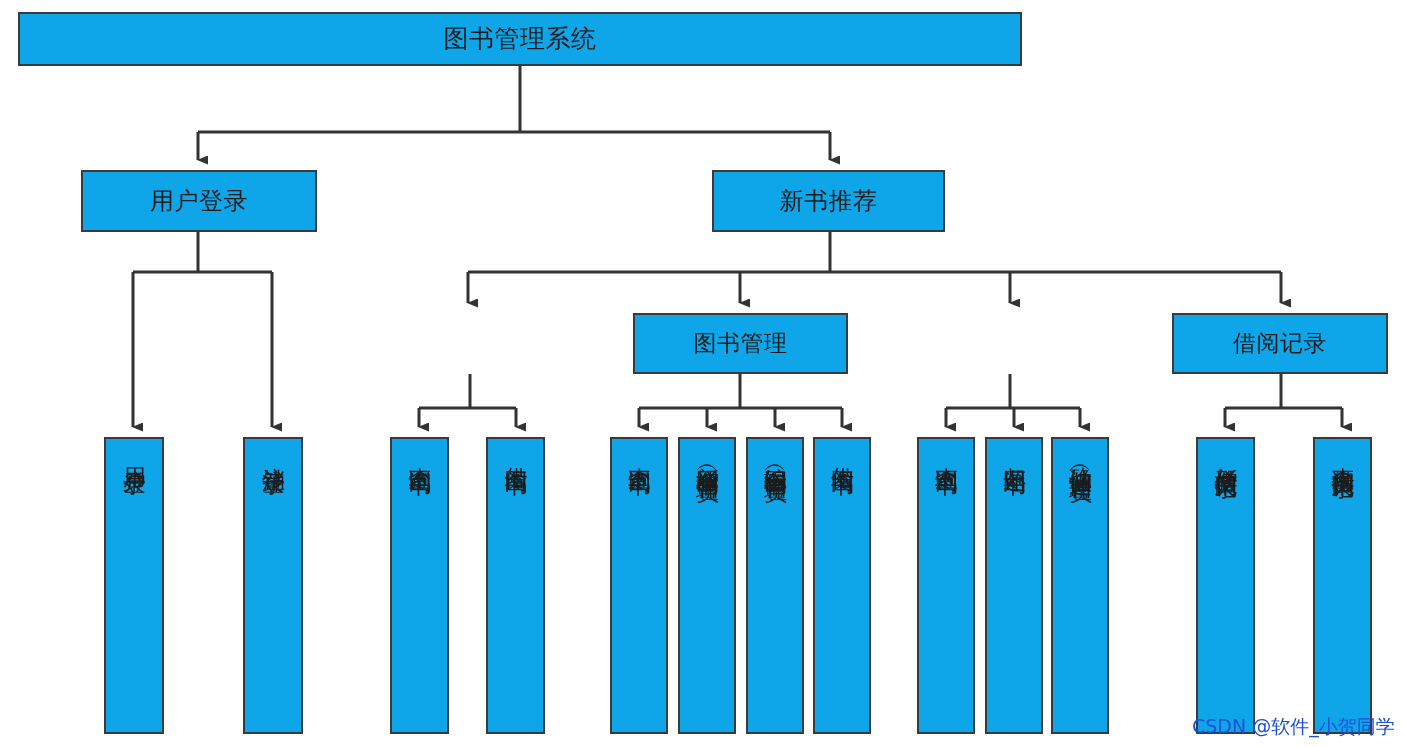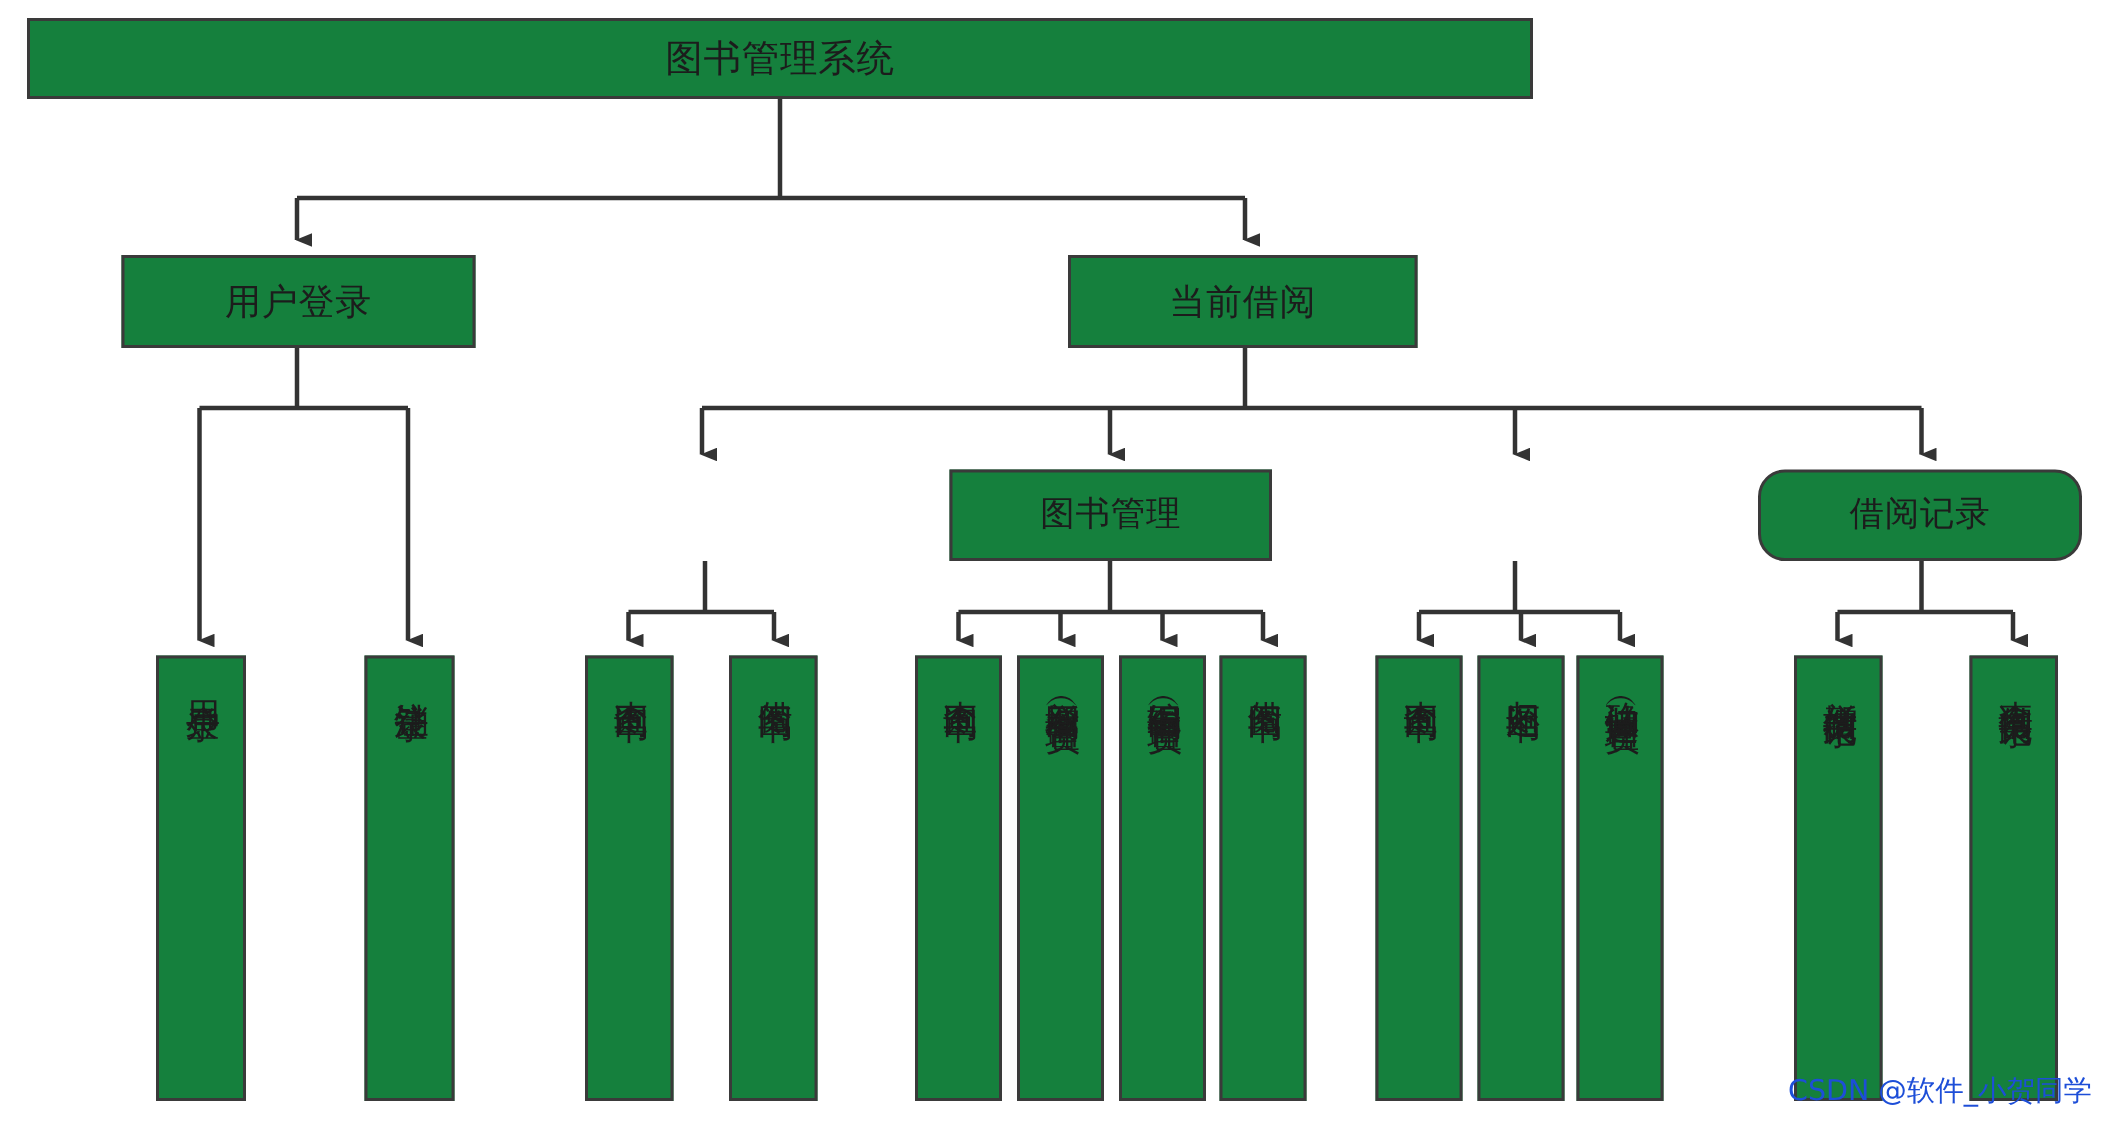--- a/index.html
+++ b/index.html
@@ -28,21 +28,21 @@
     left: 0;
     top: 0;
     width: 1405px;
     height: 747px;
     pointer-events: none;
   }
 
   .node-box {
     position: absolute;
     box-sizing: border-box;
-    background: #15803d;
+    background: #0ea5e9;
     border: 2px solid #3a3a3a;
     display: flex;
     align-items: center;
     justify-content: center;
     overflow: hidden;
   }
 
   .node-label {
     color: #1c1c1c;
     letter-spacing: 0.5px;
@@ -147,30 +147,30 @@
 
   <div class="node-box node-root" style="left:18px; top:12px; width:1004px; height:54px;">
     <span class="node-label">图书管理系统</span>
   </div>
 
   <div class="node-box node-level2" style="left:81px; top:170px; width:236px; height:62px;">
     <span class="node-label">用户登录</span>
   </div>
 
   <div class="node-box node-level2" style="left:712px; top:170px; width:233px; height:62px;">
-    <span class="node-label">当前借阅</span>
+    <span class="node-label">新书推荐</span>
   </div>
 
 
   <div class="node-box node-level3" style="left:633px; top:313px; width:215px; height:61px;">
     <span class="node-label">图书管理</span>
   </div>
 
 
-  <div class="node-box node-level3" style="left:1172px; top:313px; width:216px; height:61px;border-radius:18px;">
+  <div class="node-box node-level3" style="left:1172px; top:313px; width:216px; height:61px;">
     <span class="node-label">借阅记录</span>
   </div>
 
   <div class="node-box node-leaf" style="left:104px; top:437px; width:60px; height:297px;">
     <span class="node-label">用户登录</span>
   </div>
   <div class="node-box node-leaf" style="left:243px; top:437px; width:60px; height:297px;">
     <span class="node-label">注销登录</span>
   </div>
 

